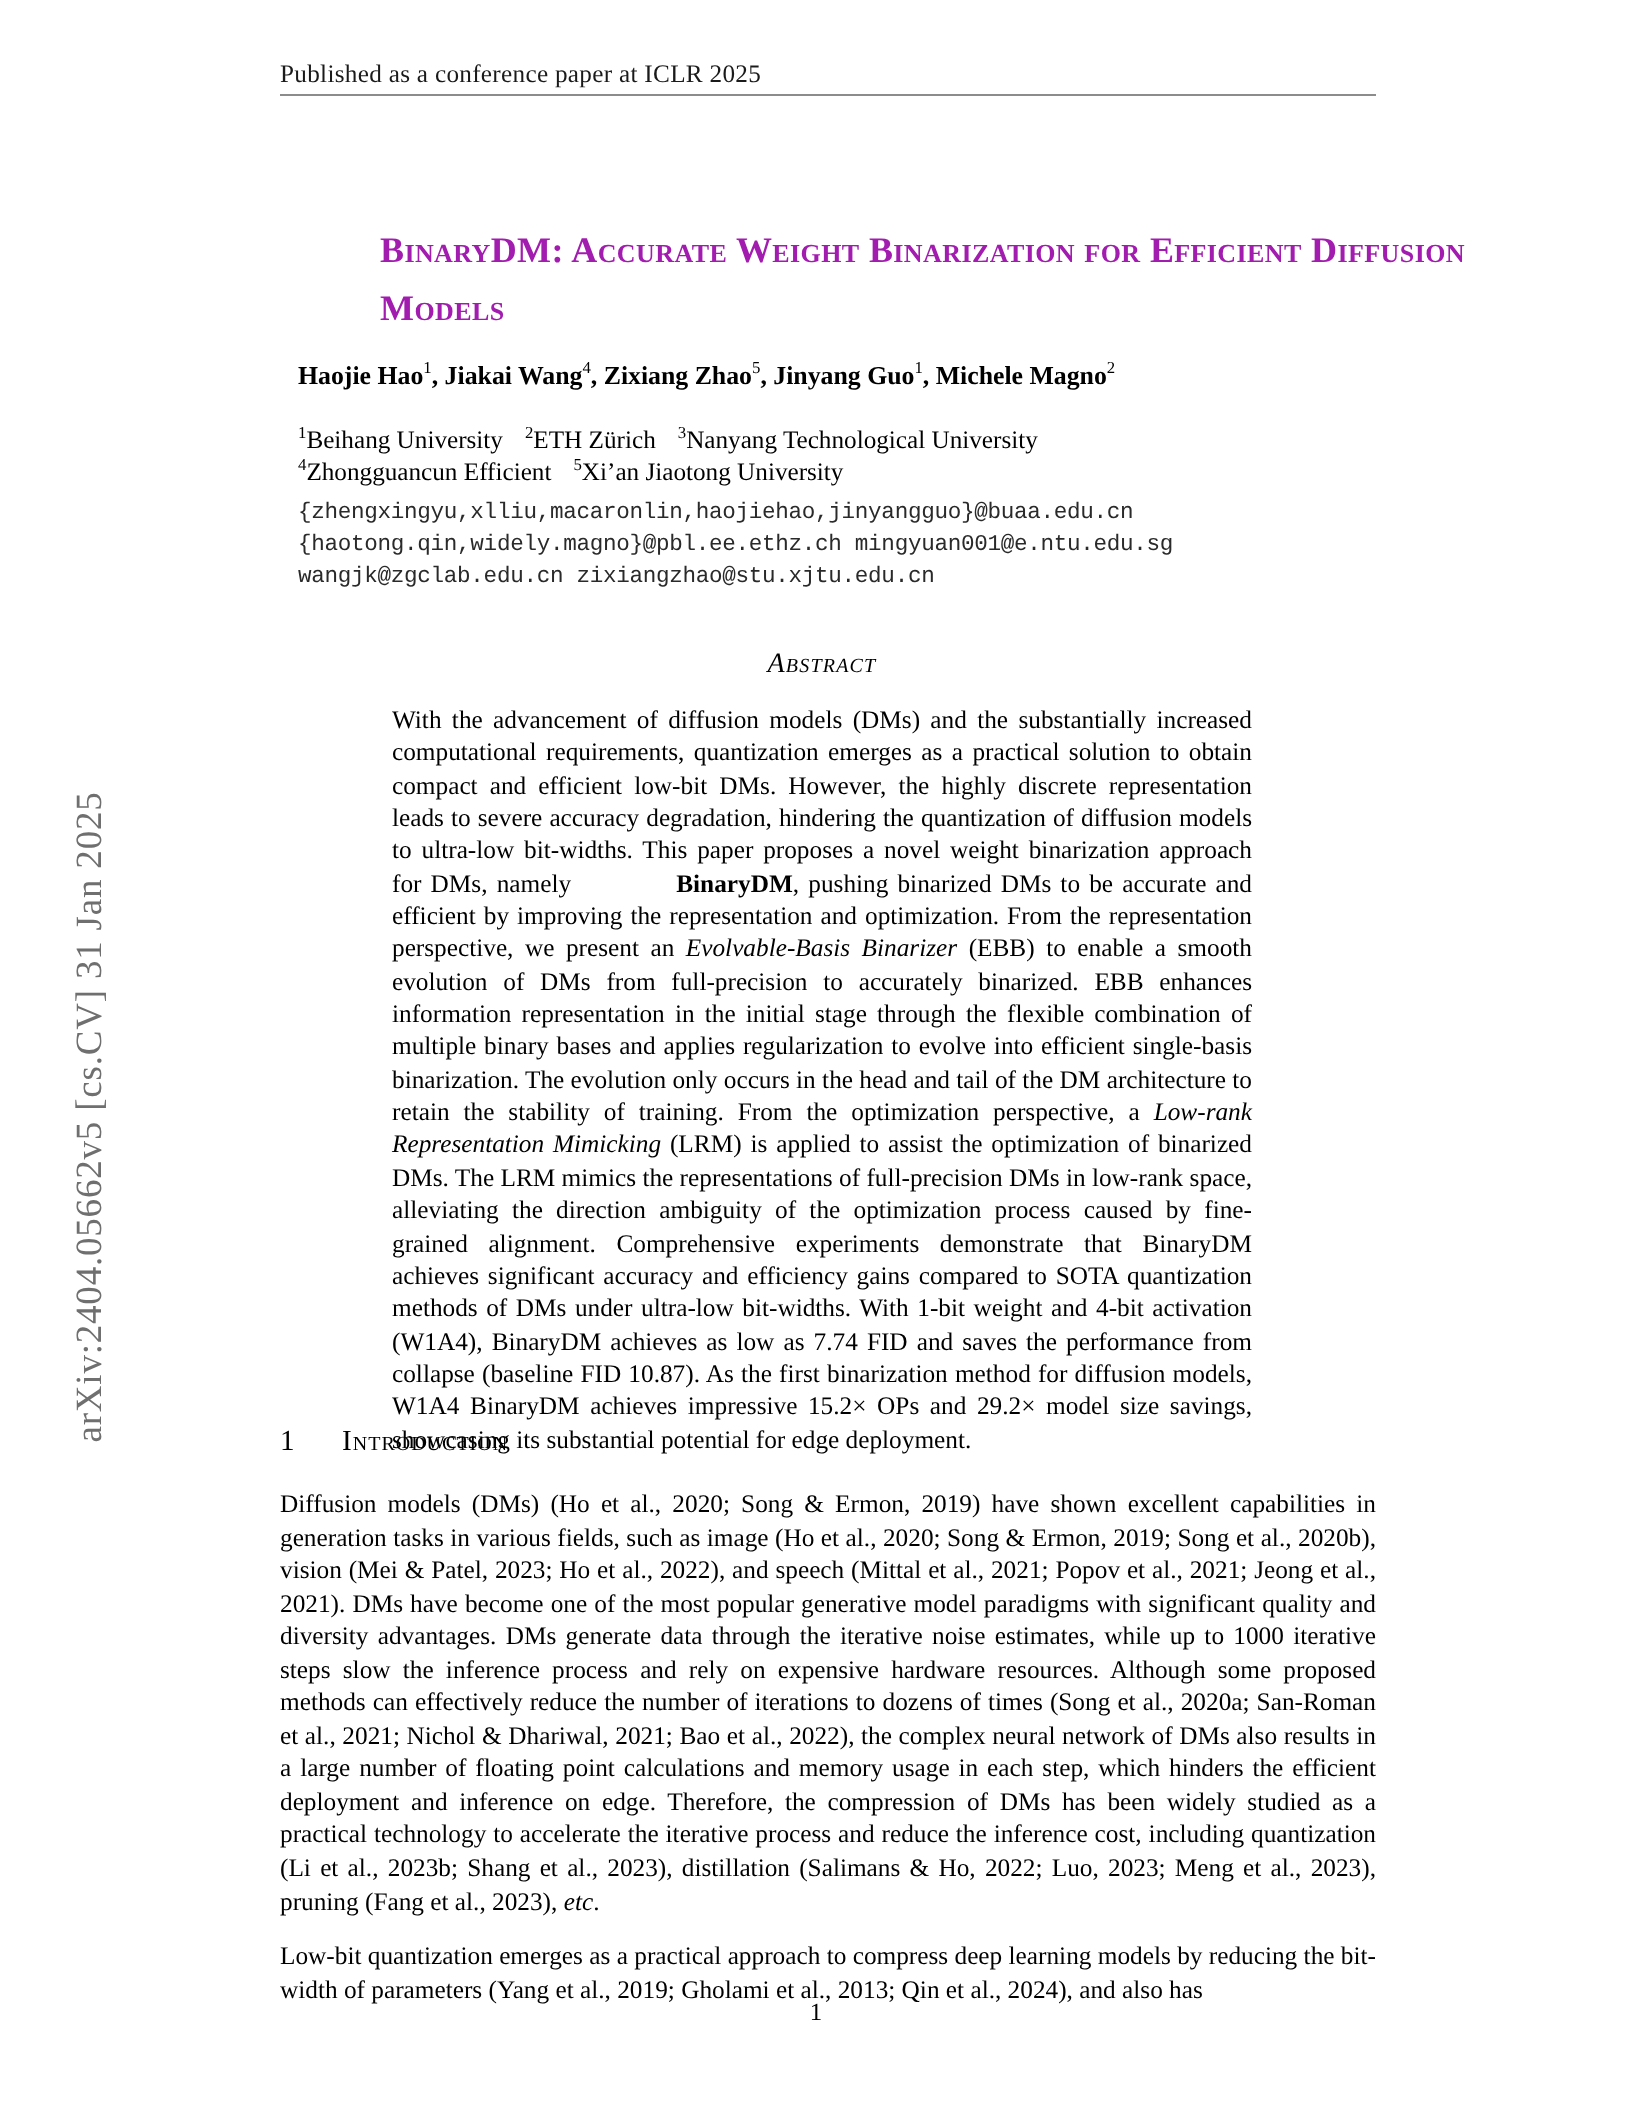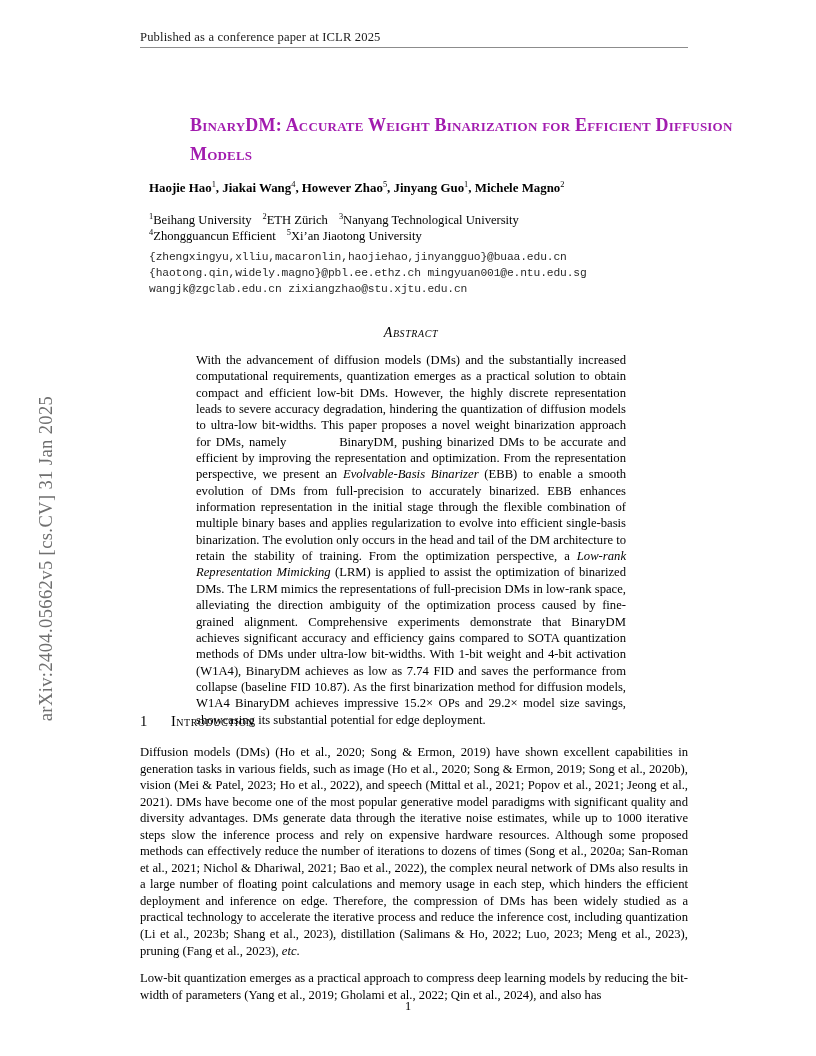--- a/index.html
+++ b/index.html
@@ -132,21 +132,21 @@
     position: absolute;
     left: 196px;
     top: 352px;
     width: 430px;
     font-size: 12.65px;
     line-height: 16.35px;
     text-align: justify;
     text-justify: inter-word;
     hyphens: manual;
   }
-  .abstract-body b { font-weight: normal; margin-left: 48px; }
+  .abstract-body b { font-weight: bold; margin-left: 48px; }
   .abstract-body i { font-style: italic; }
 
   
   .section-head {
     position: absolute;
     left: 140px;
     top: 713px;
     font-size: 14.6px;
     font-variant: small-caps;
     letter-spacing: 0.5px;
@@ -194,21 +194,21 @@
     <div class="header-text">Published as a conference paper at ICLR 2025</div>
     <div class="header-rule"></div>
   </div>
 
   <h1 class="title">
     <span>BinaryDM: Accurate Weight Binarization for</span>
     <span>Efficient Diffusion Models</span>
   </h1>
 
   <div class="authors">
-    <div id="author-line-2"><span>Haojie Hao</span><sup>1</sup>, <span>Jiakai Wang</span><sup>4</sup>, <span>However Zhao</span><sup>5</sup>, <span>Jinyang Guo</span><sup>1</sup>, <span>Michele Magno</span><sup>2</sup></div>
+    <div id="author-line-2"><span>Haojie Hao</span><sup>1</sup>, <span>Jiakai Wang</span><sup>4</sup>, <span>Zixiang Zhao</span><sup>5</sup>, <span>Jinyang Guo</span><sup>1</sup>, <span>Michele Magno</span><sup>2</sup></div>
   </div>
 
   <div class="affils">
     <div id="affil-row-1"><sup>1</sup><span>Beihang University</span><span class="gap"></span><sup>2</sup><span>ETH Zürich</span><span class="gap"></span><sup>3</sup><span>Nanyang Technological University</span></div>
     <div id="affil-row-2"><sup>4</sup><span>Zhongguancun Efficient</span><span class="gap"></span><sup>5</sup><span>Xi’an Jiaotong University</span></div>
   </div>
 
   <div class="emails">
     <div>{zhengxingyu,xlliu,macaronlin,haojiehao,jinyangguo}@buaa.edu.cn</div>
     <div>{haotong.qin,widely.magno}@pbl.ee.ethz.ch mingyuan001@e.ntu.edu.sg</div>
@@ -219,18 +219,18 @@
   <div class="abstract-body">
     <span>With the advancement of diffusion models (DMs) and the substantially increased computational requirements, quantization emerges as a practical solution to obtain compact and efficient low-bit DMs. However, the highly discrete representation leads to severe accuracy degradation, hindering the quantization of diffusion models to ultra-low bit-widths. This paper proposes a novel weight binarization approach for DMs, namely </span><b>BinaryDM</b><span>, pushing binarized DMs to be accurate and efficient by improving the representation and optimization. From the representation perspective, we present an </span><i>Evolvable-Basis Binarizer</i><span> (EBB) to enable a smooth evolution of DMs from full-precision to accurately binarized. EBB enhances information representation in the initial stage through the flexible combination of multiple binary bases and applies regularization to evolve into efficient single-basis binarization. The evolution only occurs in the head and tail of the DM architecture to retain the stability of training. From the optimization perspective, a </span><i>Low-rank Representation Mimicking</i><span> (LRM) is applied to assist the optimization of binarized DMs. The LRM mimics the representations of full-precision DMs in low-rank space, alleviating the direction ambiguity of the optimization process caused by fine-grained alignment. Comprehensive experiments demonstrate that BinaryDM achieves significant accuracy and efficiency gains compared to SOTA quantization methods of DMs under ultra-low bit-widths. With 1-bit weight and 4-bit activation (W1A4), BinaryDM achieves as low as 7.74 FID and saves the performance from collapse (baseline FID 10.87). As the first binarization method for diffusion models, W1A4 BinaryDM achieves impressive 15.2× OPs and 29.2× model size savings, showcasing its substantial potential for edge deployment.</span>
   </div>
 
   <div class="section-head">
     <span class="num">1</span><span>Introduction</span>
   </div>
 
   <div class="body-col">
     <p><span>Diffusion models (DMs) (Ho et al., 2020; Song &amp; Ermon, 2019) have shown excellent capabilities in generation tasks in various fields, such as image (Ho et al., 2020; Song &amp; Ermon, 2019; Song et al., 2020b), vision (Mei &amp; Patel, 2023; Ho et al., 2022), and speech (Mittal et al., 2021; Popov et al., 2021; Jeong et al., 2021). DMs have become one of the most popular generative model paradigms with significant quality and diversity advantages. DMs generate data through the iterative noise estimates, while up to 1000 iterative steps slow the inference process and rely on expensive hardware resources. Although some proposed methods can effectively reduce the number of iterations to dozens of times (Song et al., 2020a; San-Roman et al., 2021; Nichol &amp; Dhariwal, 2021; Bao et al., 2022), the complex neural network of DMs also results in a large number of floating point calculations and memory usage in each step, which hinders the efficient deployment and inference on edge. Therefore, the compression of DMs has been widely studied as a practical technology to accelerate the iterative process and reduce the inference cost, including quantization (Li et al., 2023b; Shang et al., 2023), distillation (Salimans &amp; Ho, 2022; Luo, 2023; Meng et al., 2023), pruning (Fang et al., 2023), </span><i>etc</i><span>.</span></p>
-    <p>Low-bit quantization emerges as a practical approach to compress deep learning models by reducing the bit-width of parameters (Yang et al., 2019; Gholami et al., 2022; Qin et al., 2024), and also has</p>
+    <p>Low-bit quantization emerges as a practical approach to compress deep learning models by reducing the bit-width of parameters (Yang et al., 2019; Gholami et al., 2013; Qin et al., 2024), and also has</p>
   </div>
 
   <div class="page-number">1</div>
 
 </div>
 
 </body></html>

